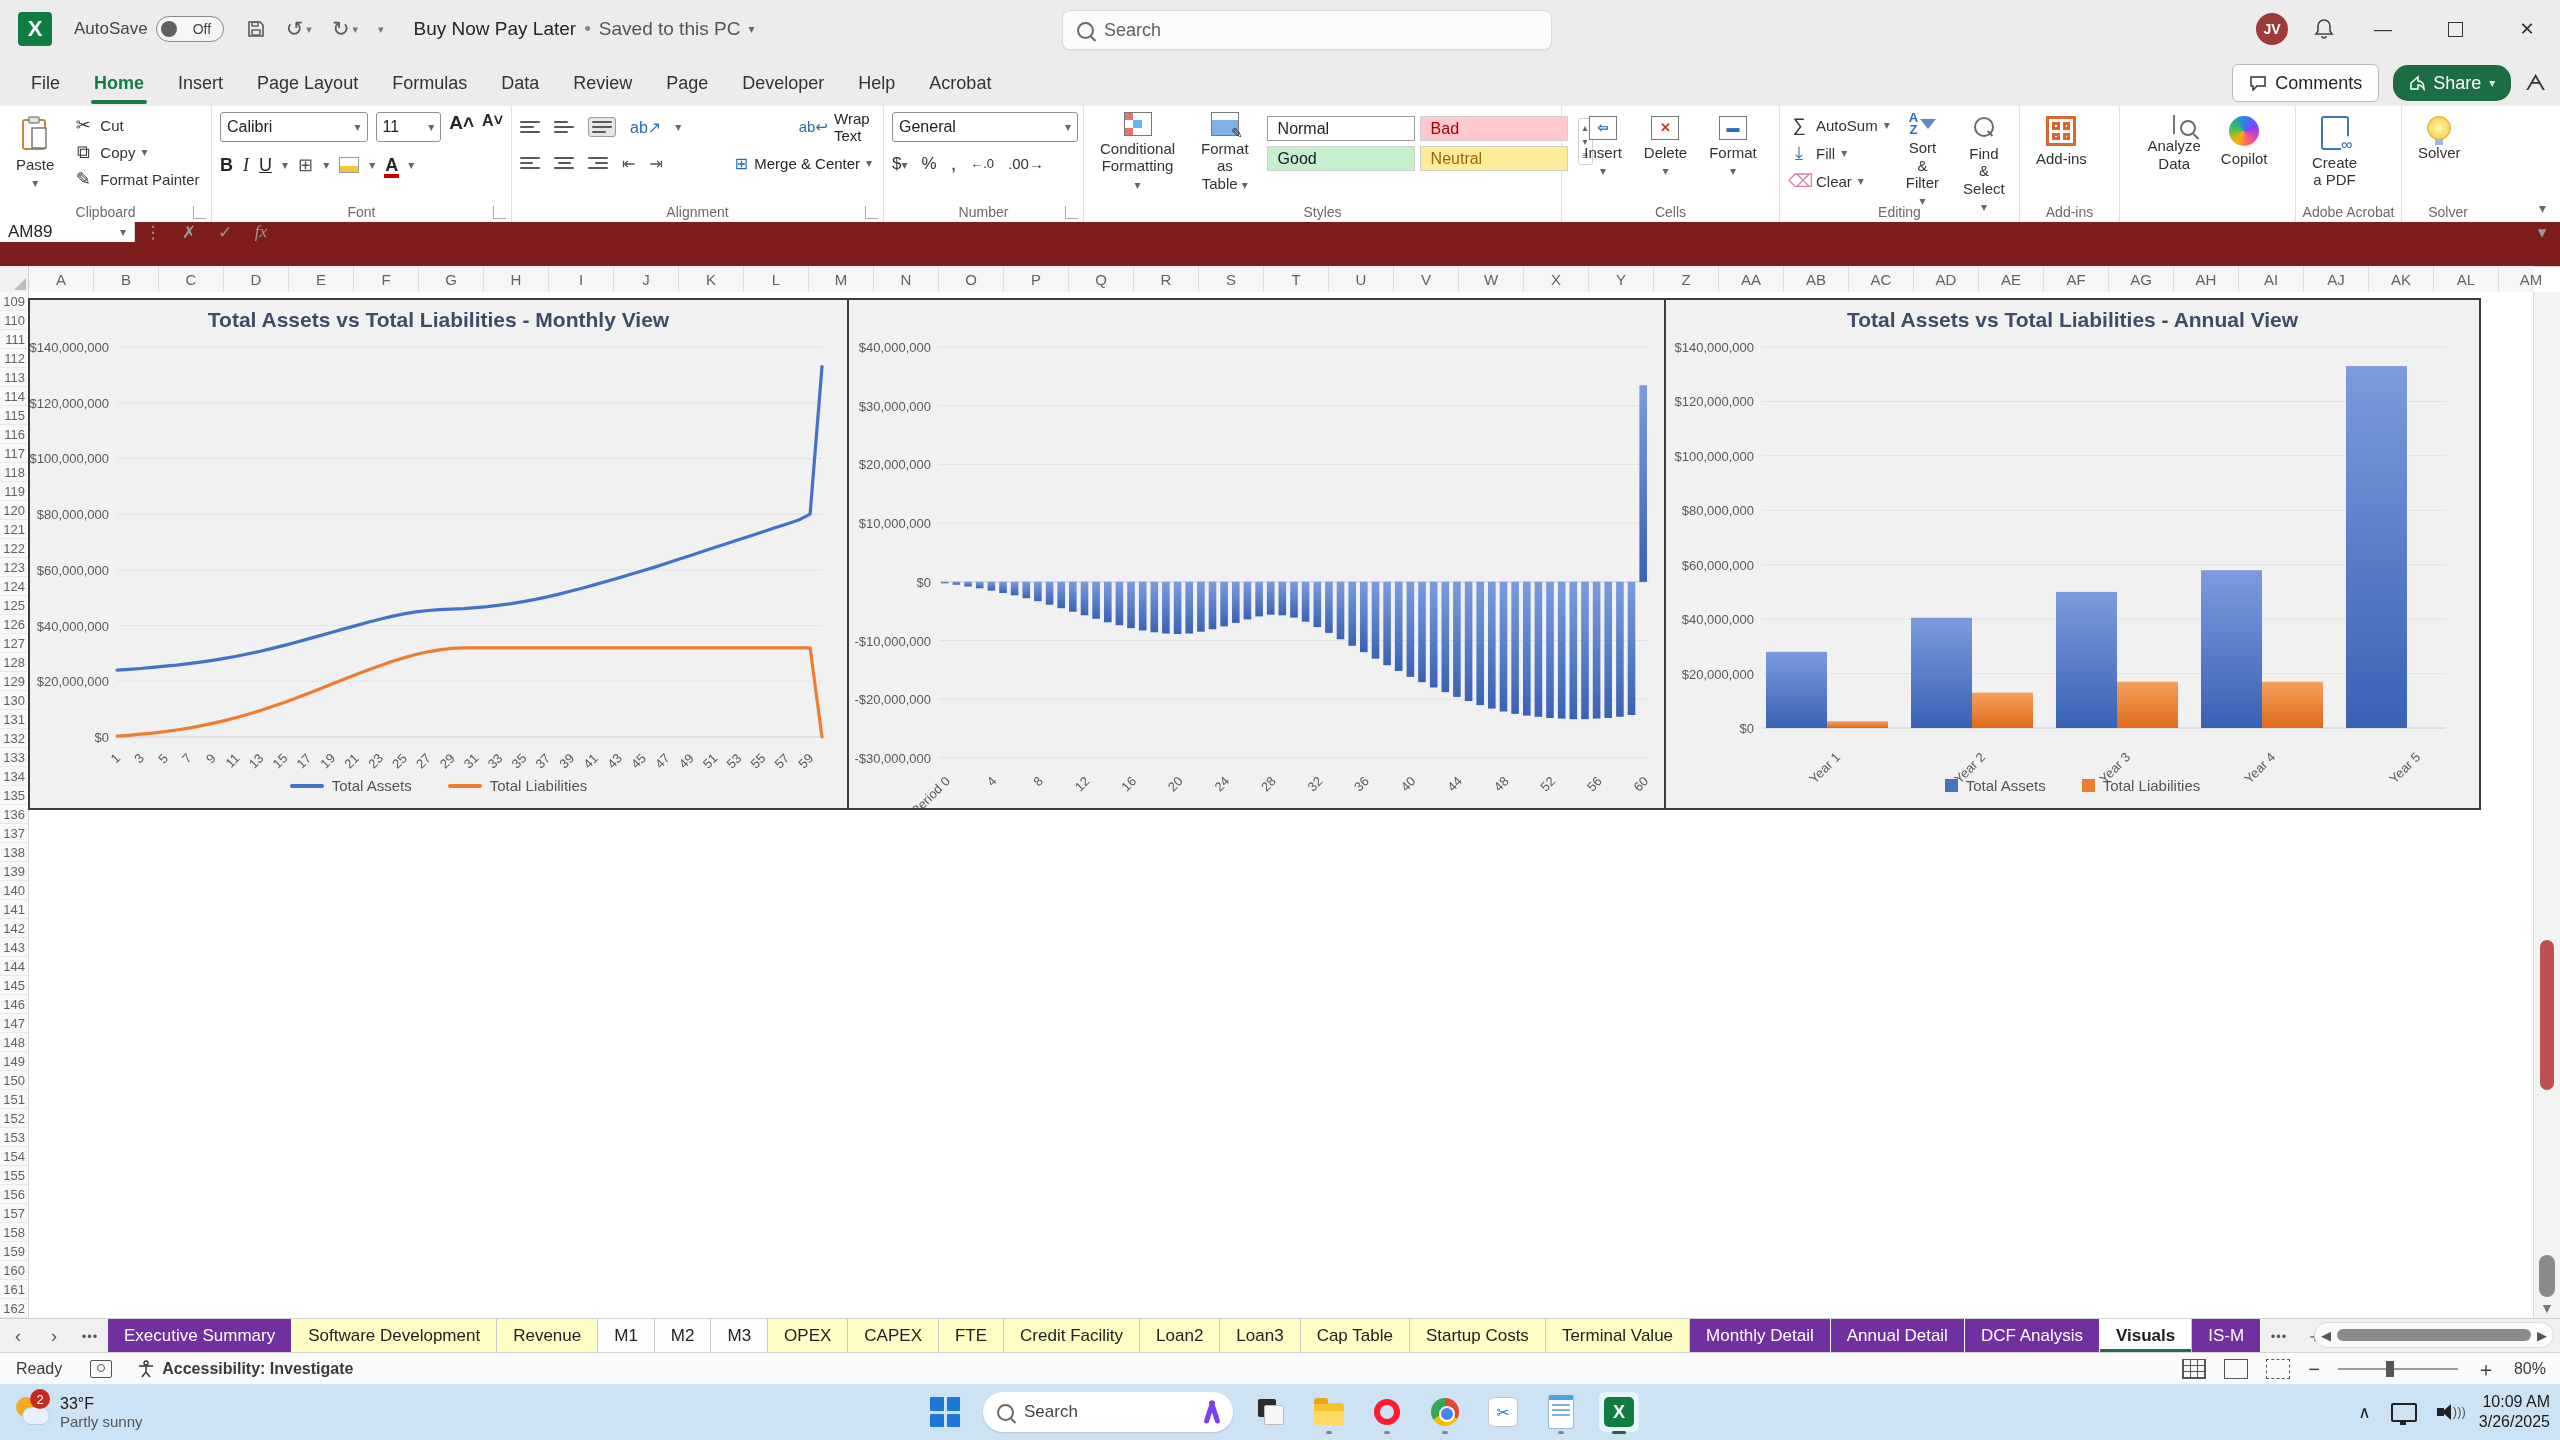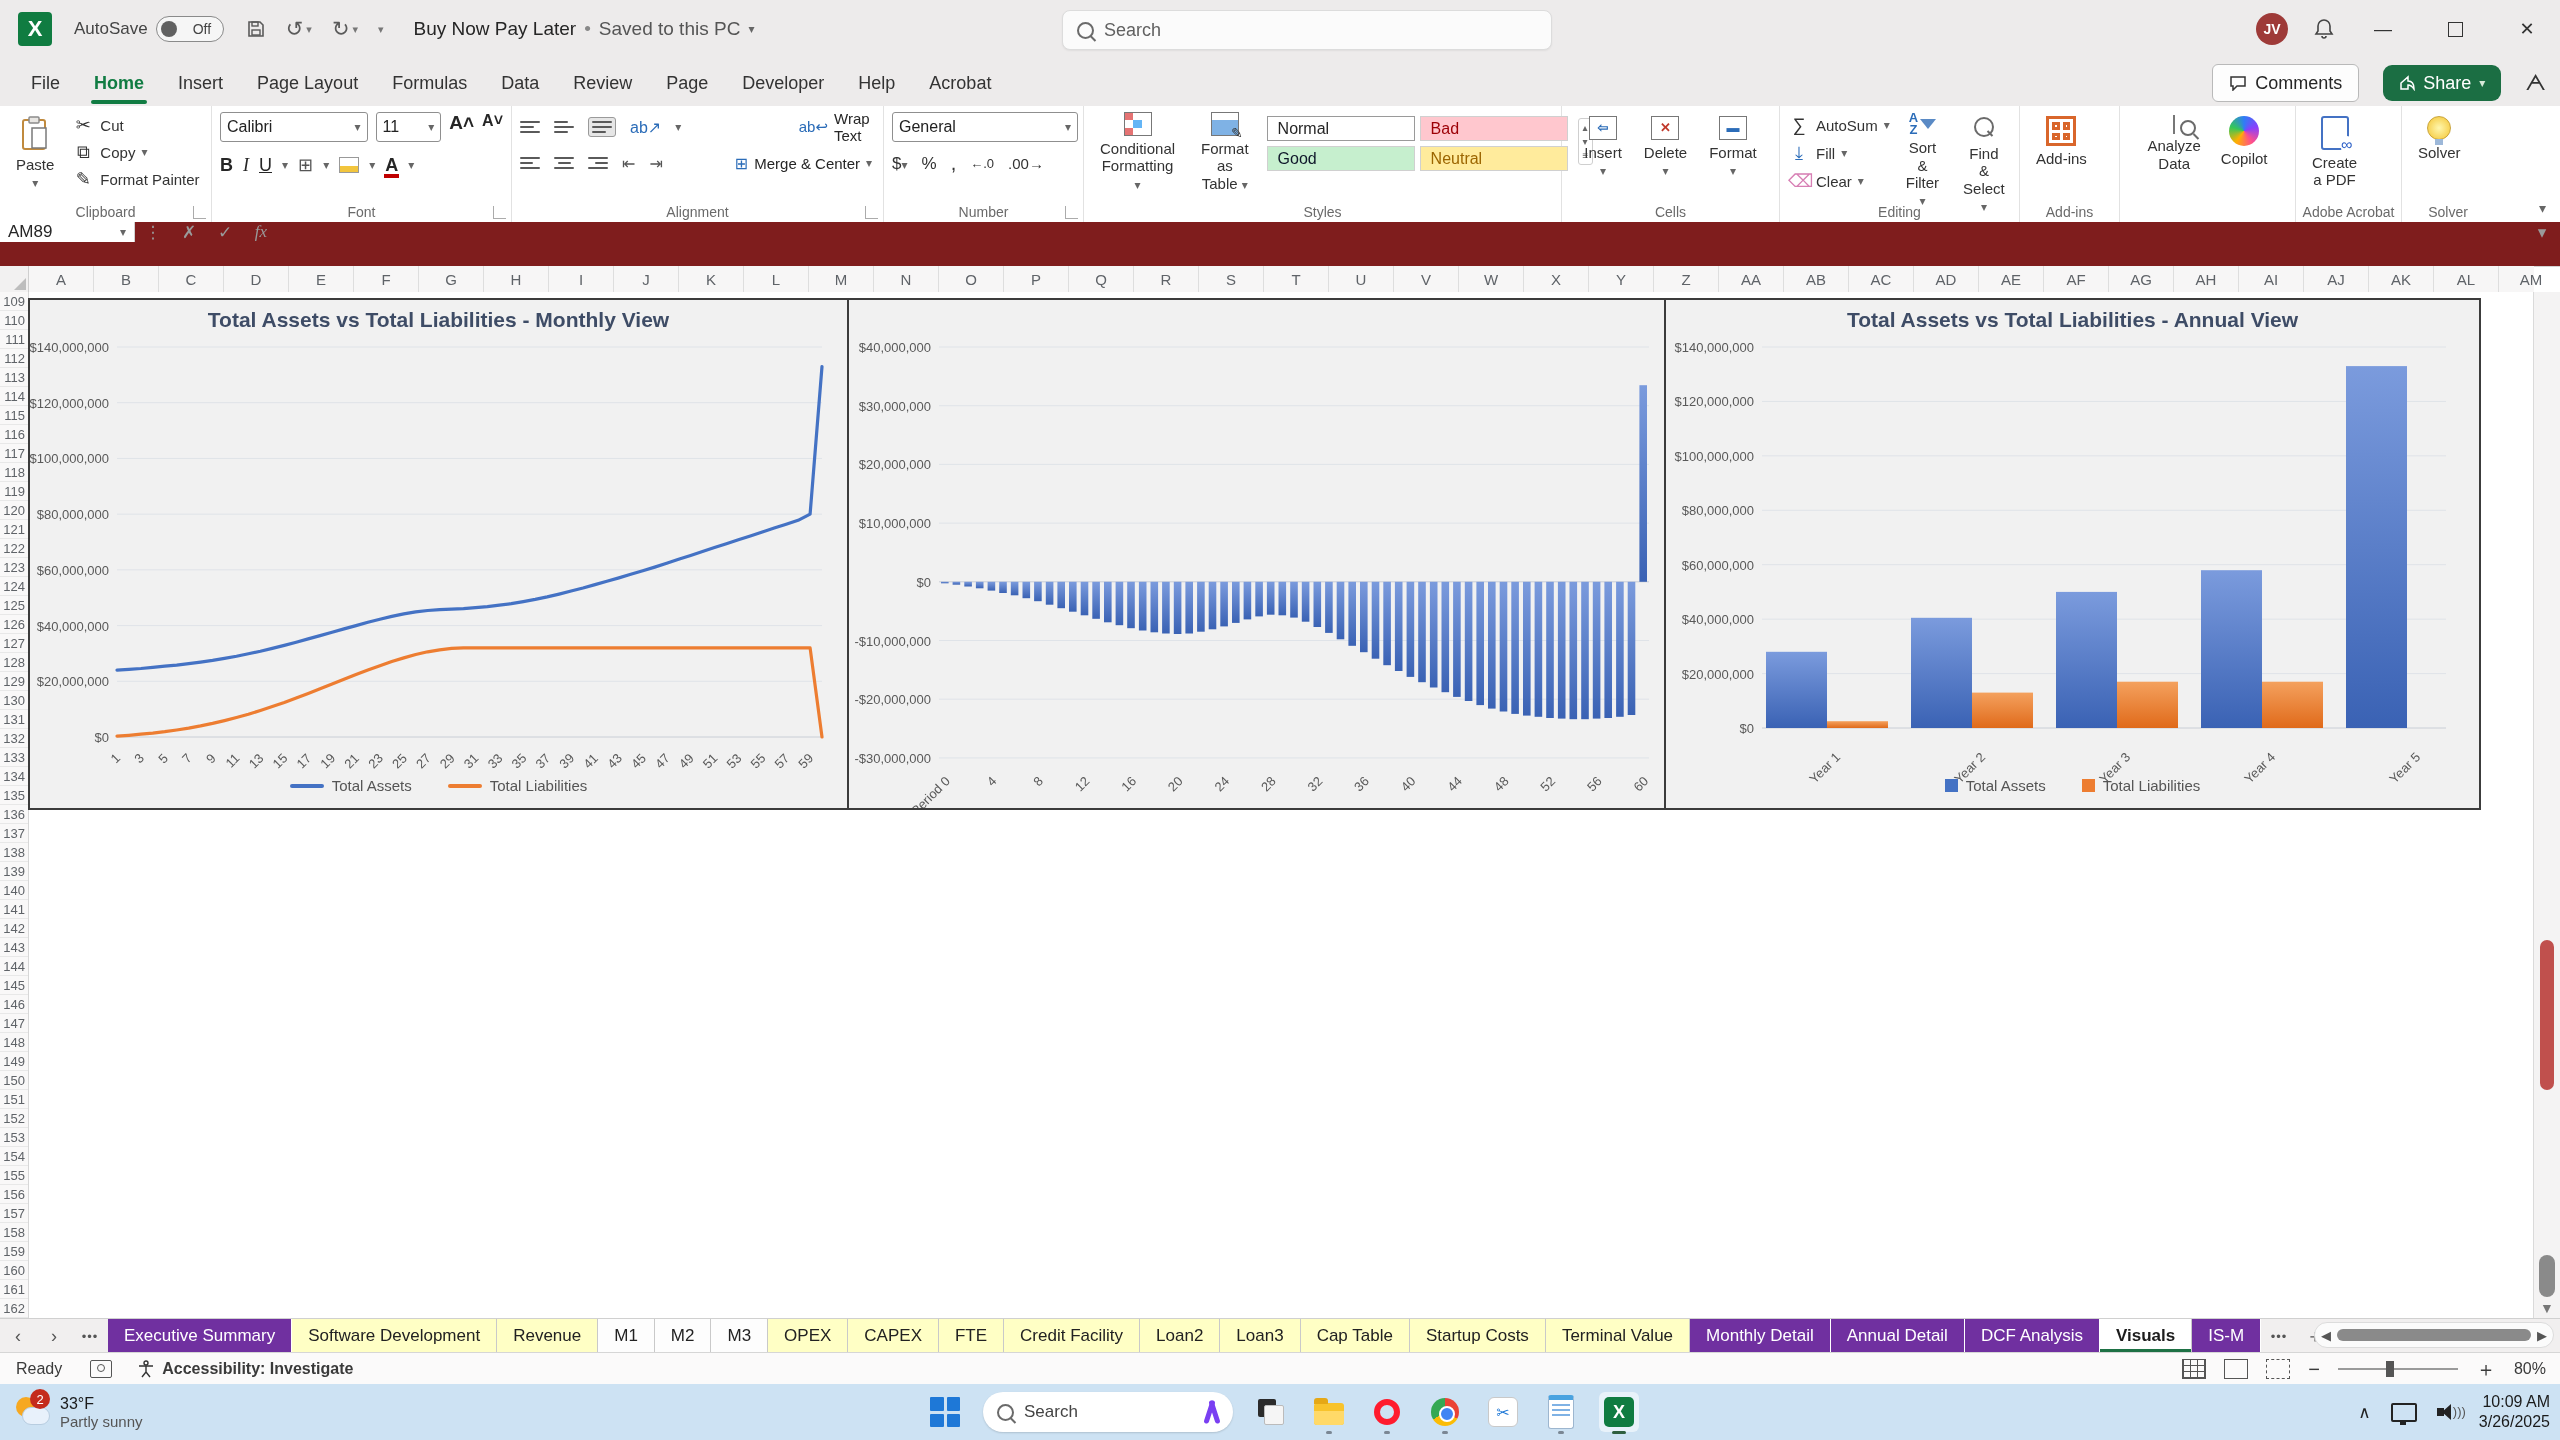--- a/index.html
+++ b/index.html
@@ -25,23 +25,23 @@
   .mag::after{content:"";position:absolute;width:2px;height:7px;background:#6a6a6a;transform:rotate(-45deg);left:13px;top:11px;}
   #tb-right{position:absolute;right:0;top:0;height:58px;display:flex;align-items:center;gap:26px;padding-right:10px;}
   .avatar{width:32px;height:32px;border-radius:50%;background:#9e3a38;color:#fff;font-size:14px;display:flex;align-items:center;justify-content:center;font-weight:bold;}
   .winbtn{width:46px;height:58px;display:flex;align-items:center;justify-content:center;font-size:18px;color:#333;}
   .maxsq{width:13px;height:13px;border:1.5px solid #333;}
   
   #ribbontabs{position:absolute;left:0;top:58px;width:2560px;height:48px;background:#edebeb;display:flex;align-items:flex-end;padding-left:14px;box-sizing:border-box;}
   .rtab{padding:10px 17px 12px;font-size:18px;color:#333;position:relative;cursor:pointer;}
   .rtab.active{font-weight:bold;color:#117c43;}
   .rtab.active::after{content:"";position:absolute;left:14px;right:14px;bottom:2px;height:4px;background:#117c43;border-radius:2px;}
-  #tabs-right{position:absolute;right:14px;top:64px;display:flex;align-items:center;gap:24px;}
+  #tabs-right{position:absolute;right:14px;top:64px;display:flex;align-items:center;gap:14px;}
   .comments-btn{border:1px solid #b9b9b9;background:#fdfdfd;border-radius:6px;height:36px;display:flex;align-items:center;gap:8px;padding:0 16px;font-size:18px;}
-  .share-btn{background:#1b6e43;color:#fff;border-radius:9px;height:36px;display:flex;align-items:center;gap:8px;padding:0 16px;font-size:18px;}
+  .share-btn{background:#1b6e43;color:#fff;border-radius:15px;height:36px;display:flex;align-items:center;gap:8px;padding:0 16px;font-size:18px;}
   .person-ic{font-size:22px;color:#333;}
   
   #ribbon{position:absolute;left:0;top:106px;width:2560px;height:116px;background:#ffffff;border-bottom:1px solid #d4d4d4;display:flex;}
   .rgroup{position:relative;height:116px;border-right:1px solid #e2e2e2;box-sizing:border-box;padding:6px 8px 20px;flex:none;}
   .glabel{position:absolute;bottom:2px;left:0;right:0;text-align:center;font-size:14px;color:#6a6a6a;}
   .launcher{position:absolute;bottom:3px;right:5px;width:12px;height:12px;border-left:1px solid #888;border-bottom:1px solid #888;transform:rotate(0deg);opacity:.7}
   .bigbtn{display:inline-flex;flex-direction:column;align-items:center;justify-content:flex-start;gap:4px;height:86px;padding:4px 8px;border-radius:4px;font-size:15px;color:#333;text-align:center;line-height:1.15;}
   .smallrow{display:flex;align-items:center;gap:6px;font-size:15px;color:#333;height:26px;}
   .icon18{font-size:18px;width:22px;text-align:center;}
   .combo{border:1px solid #8f8f8f;border-radius:3px;background:#fff;height:28px;display:flex;align-items:center;justify-content:space-between;padding:0 6px;font-size:16px;color:#222;}

